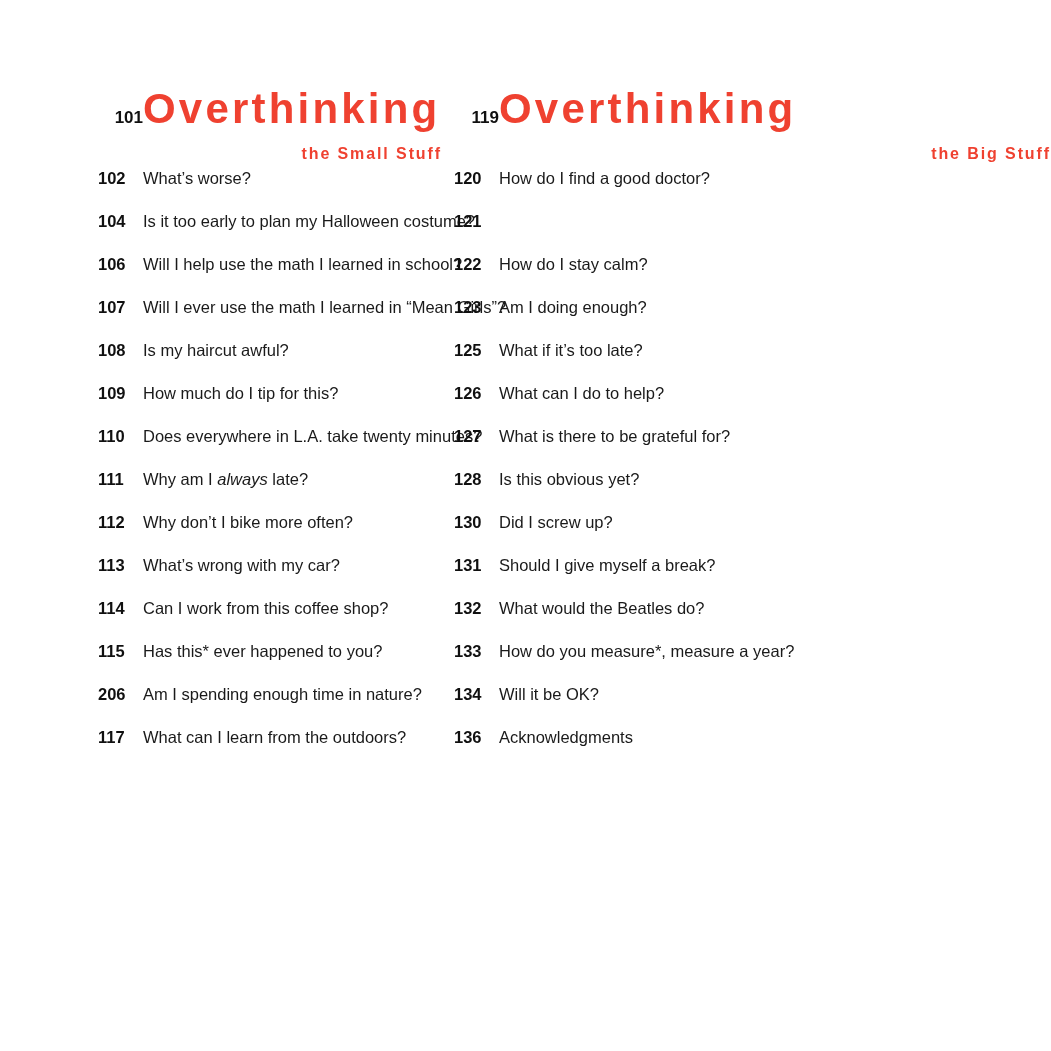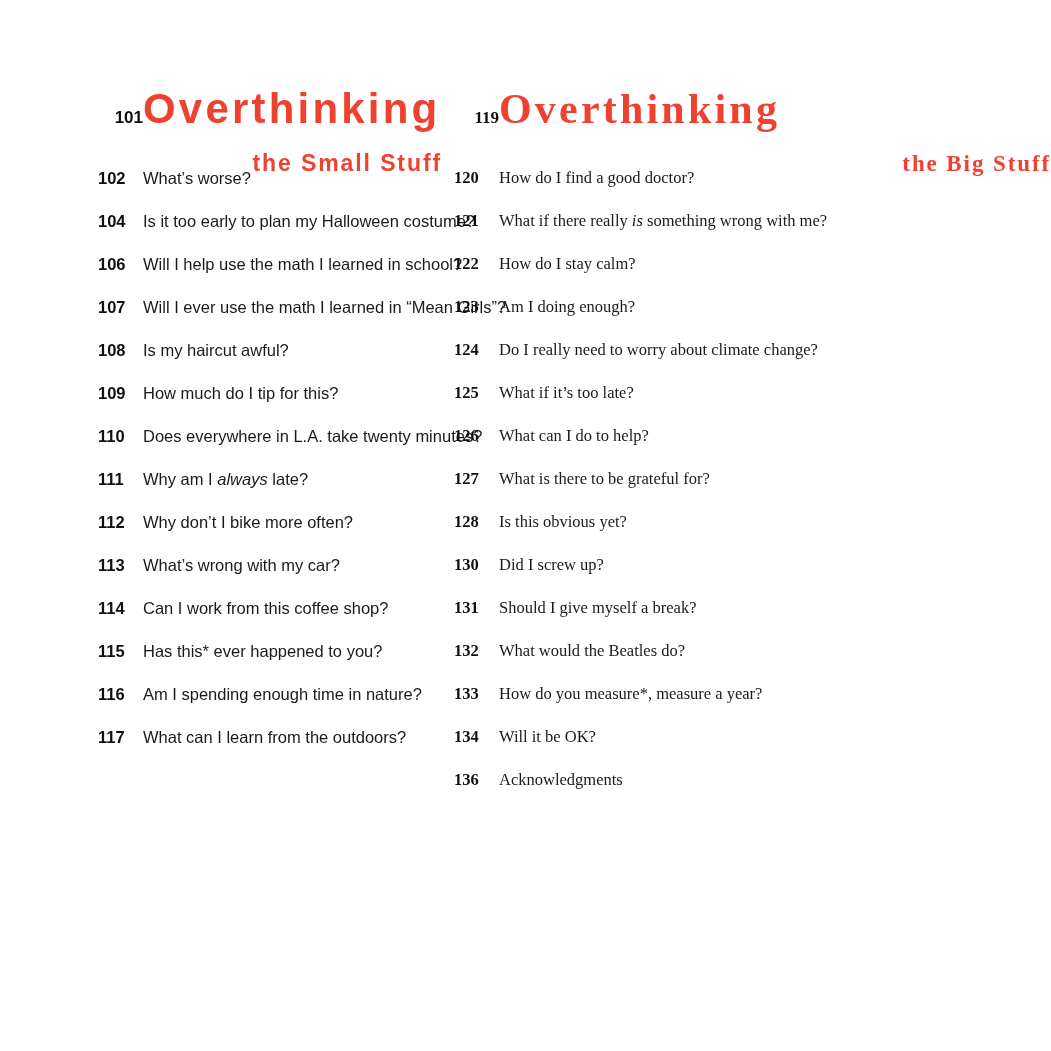--- a/index.html
+++ b/index.html
@@ -28,21 +28,21 @@
     left: 0;
     width: 1051px;
     display: flex;
     flex-direction: row;
   }
 
   .column {
     box-sizing: border-box;
   }
   .column.left  { width: 442px; padding-left: 98px; }
-  .column.right { width: 609px; padding-left: 540px; font-family: Liberation Serif, serif; }
+  .column.right { width: 609px; padding-left: 540px; }
   
   .column.right { padding-left: 12px; margin-left: 0; }
 
   
   .section-header {
     position: relative;
     height: 82px;
     text-align: right;
   }
   .header-line {
@@ -61,22 +61,22 @@
   .header-title {
     font-size: 42px;
     font-weight: bold;
     color: #EF4130;
     letter-spacing: 3.2px;
     line-height: 1;
     white-space: nowrap;
   }
   .header-subtitle {
     margin-left: 45px;
-    margin-top: 22px;
-    font-size: 23px;
+    margin-top: 16px;
+    font-size: 16px;
     font-weight: bold;
     color: #EF4130;
     letter-spacing: 1.9px;
     line-height: 1;
     white-space: nowrap;
   }
 
   
   .entries {
   }
@@ -162,21 +162,21 @@
           </div>
           <div class="entry">
             <span class="entry-num">114</span>
             <span class="entry-text">Can I work from this coffee shop?</span>
           </div>
           <div class="entry">
             <span class="entry-num">115</span>
             <span class="entry-text">Has this* ever happened to you?</span>
           </div>
           <div class="entry">
-            <span class="entry-num">116</span>
+            <span class="entry-num">206</span>
             <span class="entry-text">Am I spending enough time in nature?</span>
           </div>
           <div class="entry">
             <span class="entry-num">117</span>
             <span class="entry-text">What can I learn from the outdoors?</span>
           </div>
         </div>
     </div>
 
     <div class="column right">
@@ -187,35 +187,30 @@
         </div>
         <div class="header-subtitle">the Big Stuff</div>
       </div>
       <div class="entries">
           <div class="entry">
             <span class="entry-num">120</span>
             <span class="entry-text">How do I find a good doctor?</span>
           </div>
           <div class="entry">
             <span class="entry-num">121</span>
-            <span class="entry-text">What if there really <i>is</i> something wrong with me?</span>
           </div>
           <div class="entry">
             <span class="entry-num">122</span>
             <span class="entry-text">How do I stay calm?</span>
           </div>
           <div class="entry">
             <span class="entry-num">123</span>
             <span class="entry-text">Am I doing enough?</span>
           </div>
           <div class="entry">
-            <span class="entry-num">124</span>
-            <span class="entry-text">Do I really need to worry about climate change?</span>
-          </div>
-          <div class="entry">
             <span class="entry-num">125</span>
             <span class="entry-text">What if it’s too late?</span>
           </div>
           <div class="entry">
             <span class="entry-num">126</span>
             <span class="entry-text">What can I do to help?</span>
           </div>
           <div class="entry">
             <span class="entry-num">127</span>
             <span class="entry-text">What is there to be grateful for?</span>

